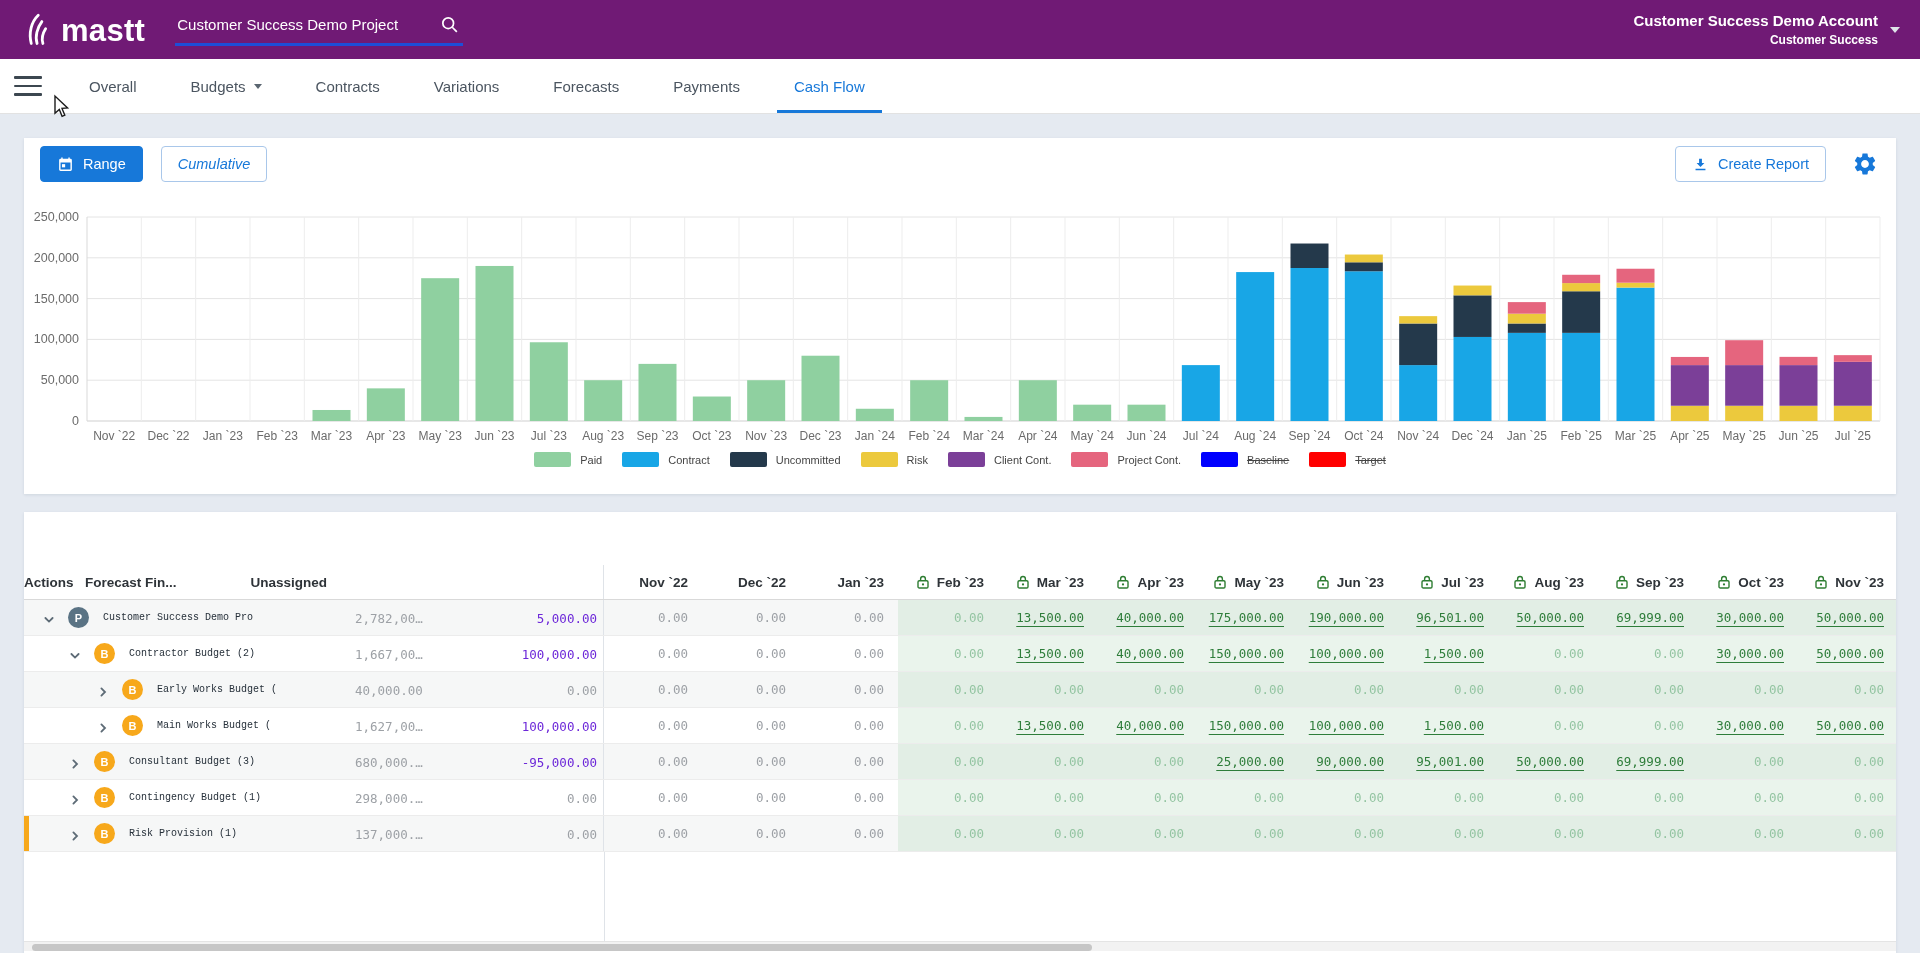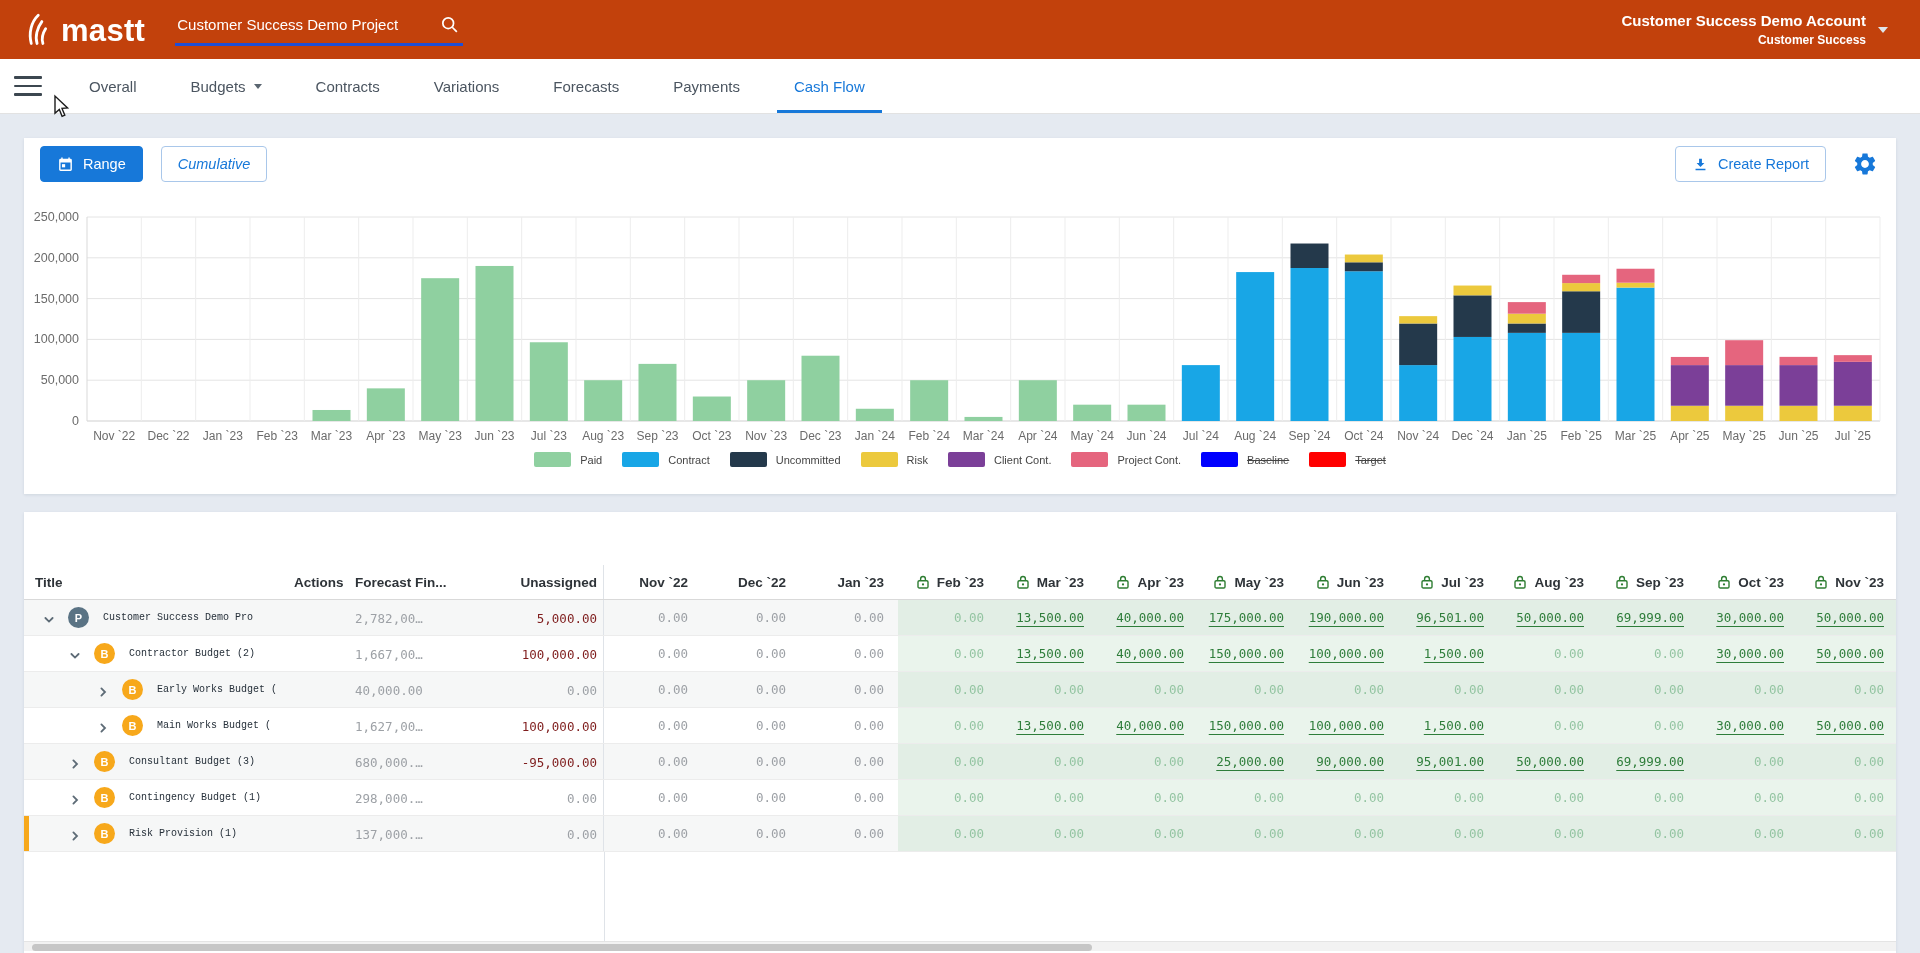--- a/index.html
+++ b/index.html
@@ -1,25 +1,25 @@
 <!DOCTYPE html>
 <html><head>
 <meta charset="utf-8">
 <style>
   * { margin:0; padding:0; box-sizing:border-box; }
   body { font-family:"Liberation Sans", sans-serif; background:#555; }
   .screen { position:relative; width:1920px; height:953px; overflow:hidden; background:#e5eaf1; font-family:"Liberation Sans", sans-serif; }
 
   
-  .topbar { position:absolute; top:0; left:0; right:0; height:59px; background:#c2410c; display:flex; align-items:center; z-index:5; }
+  .topbar { position:absolute; top:0; left:0; right:0; height:59px; background:#701a75; display:flex; align-items:center; z-index:5; }
   .logo { display:flex; align-items:flex-end; gap:7px; padding-left:26px; color:#fff; }
   .logo-text { font-size:31px; font-weight:bold; letter-spacing:.3px; line-height:1; }
   .proj-search { margin-left:30px; width:288px; display:flex; align-items:center; justify-content:space-between; border-bottom:3px solid #1d4ed8; padding:2px 4px 9px 2px; color:#fff; cursor:text; }
   .proj-search .ps-text { font-size:15px; font-weight:500; }
-  .account { margin-left:auto; display:flex; align-items:center; gap:12px; padding-right:32px; color:#fff; }
+  .account { margin-left:auto; display:flex; align-items:center; gap:12px; padding-right:20px; color:#fff; }
   .acct { text-align:right; }
   .acct-name { font-size:15px; font-weight:bold; }
   .acct-sub { font-size:12px; font-weight:bold; margin-top:4px; }
   .caret-down { width:0; height:0; border-left:5px solid transparent; border-right:5px solid transparent; border-top:6px solid #dfe5ea; }
 
   
   .navbar { position:absolute; top:59px; left:0; right:0; height:55px; background:#fff; border-bottom:1px solid #e2e2e2; display:flex; z-index:4; }
   .burger { align-self:center; margin-left:14px; width:28px; height:20px; display:flex; flex-direction:column; justify-content:space-between; cursor:pointer; background:none; border:none; }
   .burger span { display:block; height:2.6px; background:#3c4750; border-radius:1px; }
   #tabs { display:flex; margin-left:20px; }
@@ -61,21 +61,21 @@
   .f-forecast { width:112px; padding-left:3px; flex:none; }
   .f-unassigned { width:140px; text-align:right; padding-right:7px; flex:none; }
   .head-label { font-size:13.5px; font-weight:bold; color:#2e3338; }
   .c-month { height:100%; display:flex; align-items:center; justify-content:flex-end; padding-right:14px; flex:none; }
   .c-month.w98 { width:98px; } .c-month.w100 { width:100px; }
   .c-month.locked { background:#eaf4ec; }
   .odd .c-month.locked { background:#e2eee5; }
   .g-head .c-month { gap:8px; }
   .num { font-family:"DejaVu Sans Mono", monospace; font-size:12.5px; }
   .gray { color:#9da1a6; }
-  .red { color:#7f1d1d; }
+  .red { color:#6d28d9; }
   .val-zero { color:#94c5a2; }
   .val-link { color:#2e7d3a; text-decoration:underline; text-underline-offset:4px; cursor:pointer; }
   .chev { width:12px; height:12px; margin-right:13px; flex:none; cursor:pointer; }
   .badge { width:21px; height:21px; border-radius:50%; color:#fff; font-size:11px; font-weight:bold; display:flex; align-items:center; justify-content:center; margin-right:14px; flex:none; }
   .b-P { background:#5a7384; } .b-B { background:#f7a81b; }
   .title-text { font-size:10px; color:#26303a;font-family:Liberation Mono, monospace; }
   .hl::before { content:""; position:absolute; left:0; top:0; bottom:0; width:5px; background:#f7a81b; }
   .v-tail { position:absolute; left:580px; top:340px; height:89px; width:1px; background:#dfe3e8; }
   .hscroll { position:absolute; left:0; right:0; top:429px; height:10px; background:#f2f2f2; border-top:1px solid #e4e4e4; cursor:pointer; }
   .hthumb { position:absolute; left:8px; width:1060px; top:1.5px; height:7px; background:#c6c6c6; border-radius:4px; cursor:grab; }
@@ -339,23 +339,20 @@
             <span class="ll off">Target</span>
           </div>
         </div>
       </div>
   </section>
 
   <section class="card table-card">
     <div id="grid">
         <div class="g-row g-head">
           <div class="frozen">
-            <div class="f-title" style="padding-left: 11px;">
-              <span class="head-label">Title</span>
-            </div>
             <div class="f-actions"><span class="head-label">Actions</span></div>
             <div class="f-forecast"><span class="head-label">Forecast Fin...</span></div>
             <div class="f-unassigned"><span class="head-label">Unassigned</span></div>
           </div>
           <div class="c-month w98">
             <span class="head-label">Nov `22</span>
           </div>
           <div class="c-month w98">
             <span class="head-label">Dec `22</span>
           </div>

